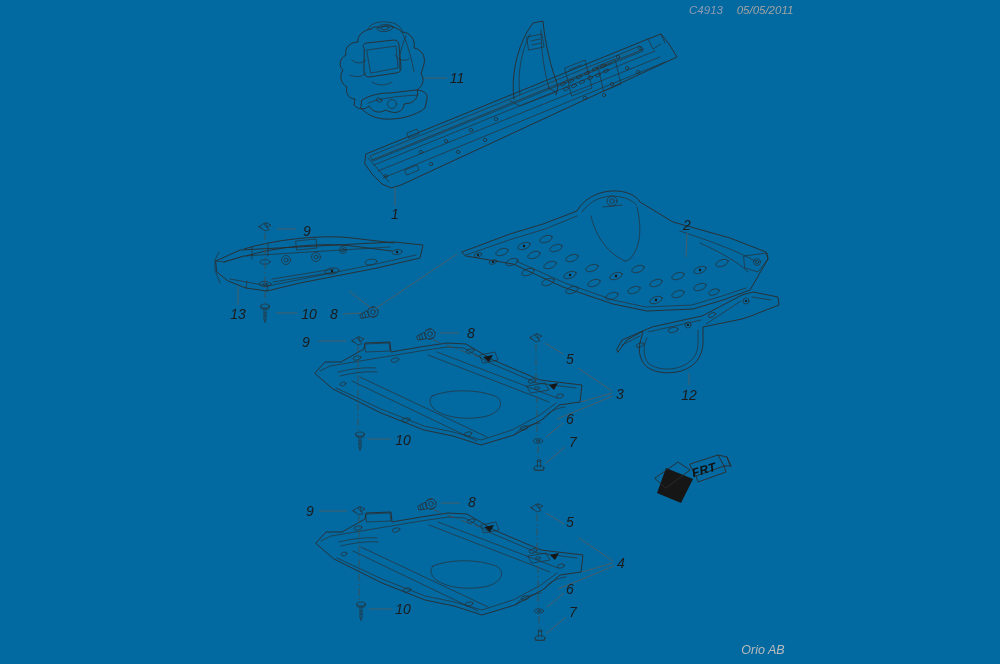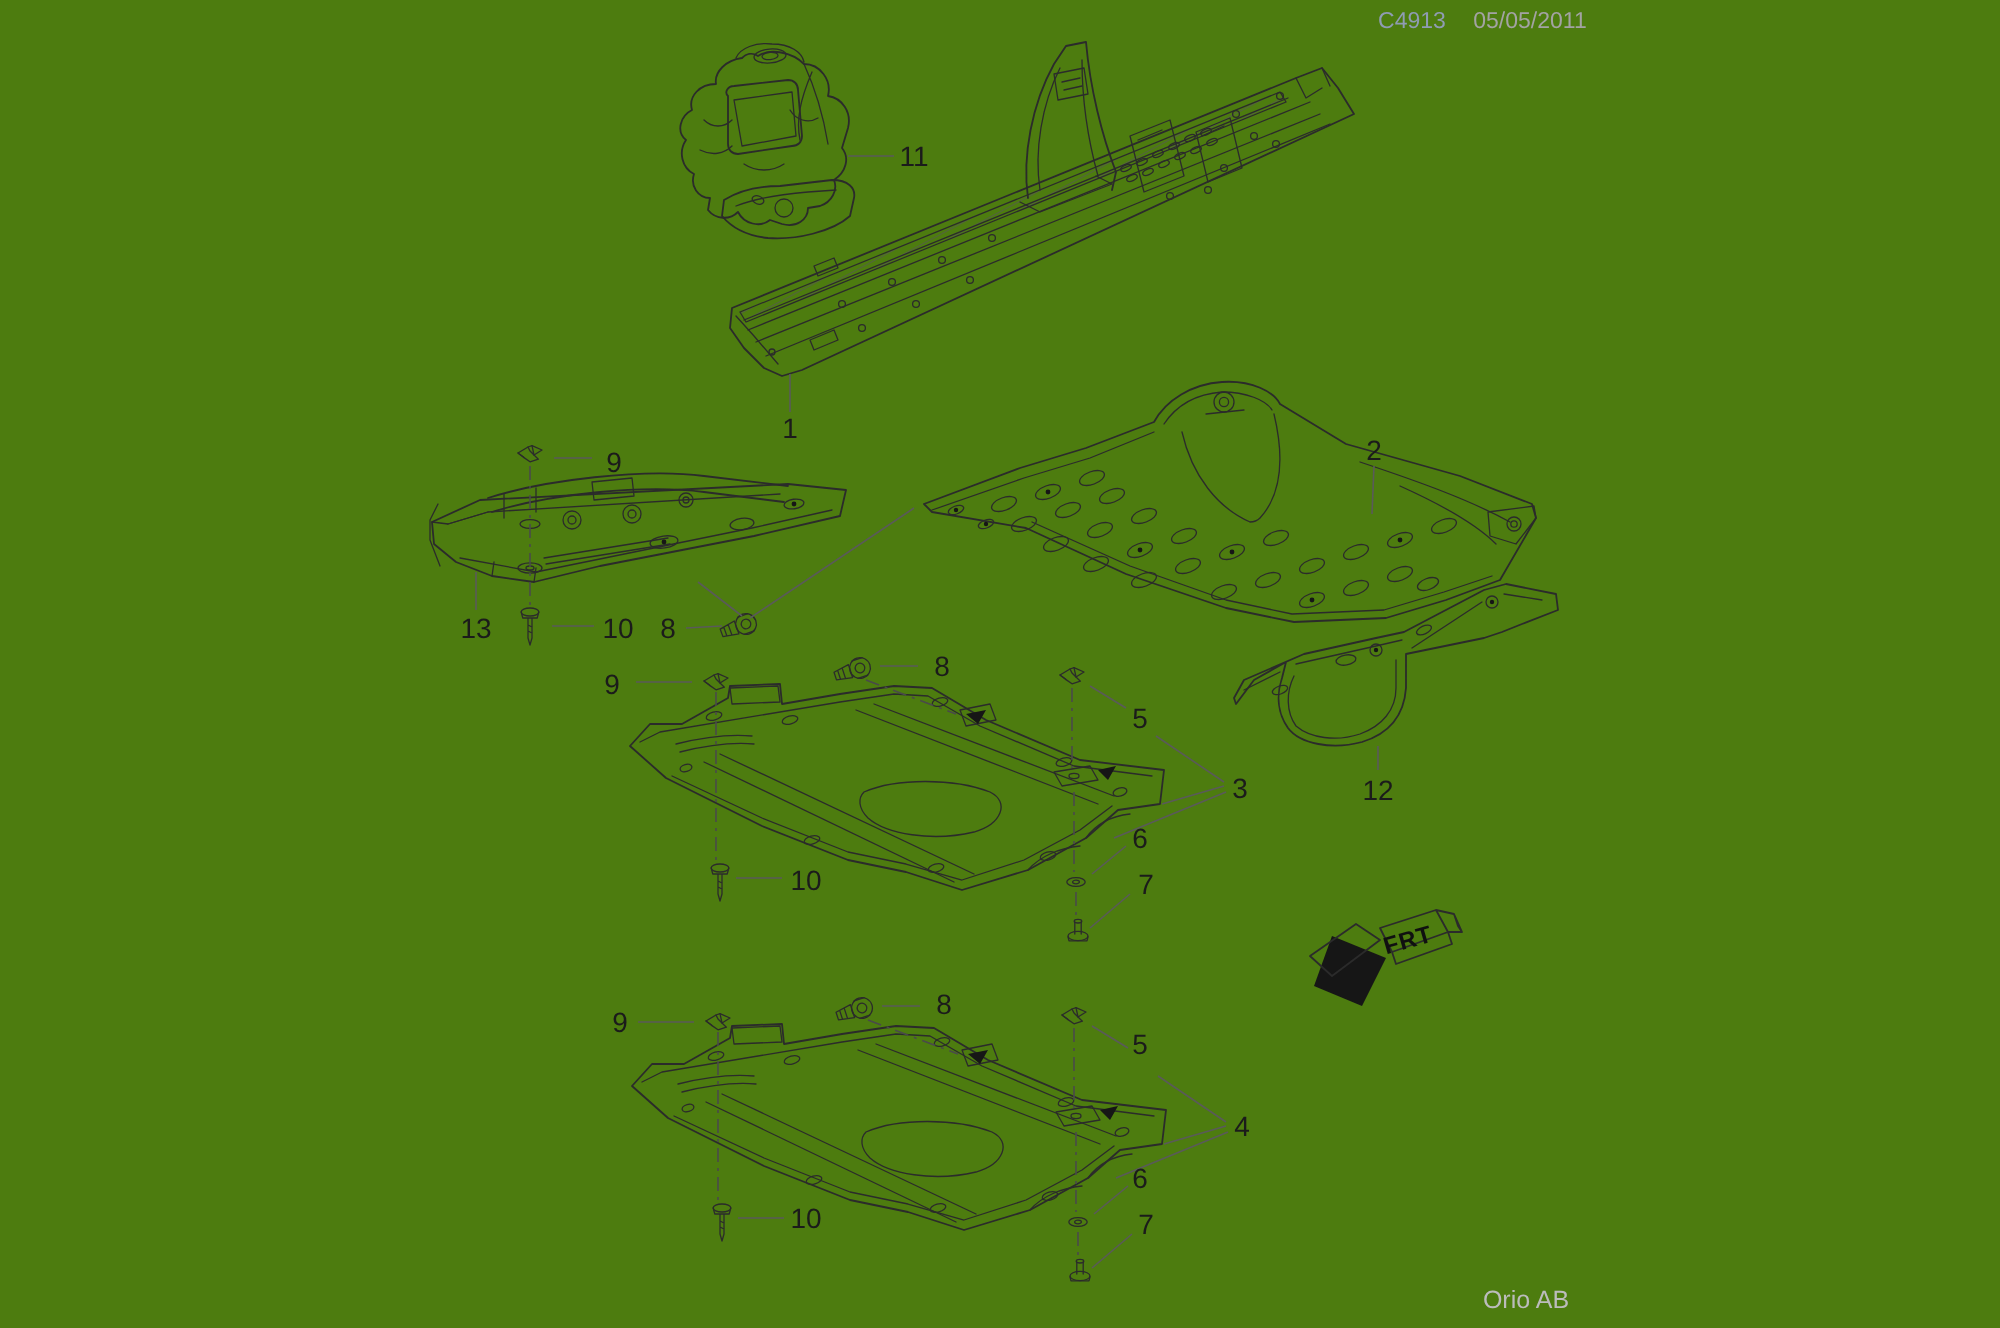--- a/index.html
+++ b/index.html
@@ -1,17 +1,17 @@
 <!DOCTYPE html>
 <html><head>
 <meta charset="utf-8">
 <style>
   html,body { margin:0; padding:0; background:#ffffff; }
-  .canvas { position:relative; width:1000px; height:664px; background:#4d7c0f; overflow:hidden;
-            font-family:"Liberation Sans", sans-serif; }
+  .canvas { position:relative; width:1000px; height:664px; background:#0369a1; overflow:hidden;
+            font-family:"Liberation Sans", sans-serif;font-style:italic; }
   svg { position:absolute; left:0; top:0; }
   .ln   { fill:none; stroke:#2b2b2b; stroke-width:0.9; stroke-linejoin:round; stroke-linecap:round; }
   .thin { stroke-width:0.65; }
   .blk  { fill:#161616; stroke:none; }
   .axis { fill:none; stroke:#4a4a4a; stroke-width:0.8; stroke-dasharray:7 3 1.5 3; }
   .lead { fill:none; stroke:#5a5a5a; stroke-width:0.8; }
   .callout { font-family:"Liberation Sans",sans-serif; font-size:14px; fill:#1b1b1b; text-anchor:middle; cursor:pointer; }
   .hdr  { font-family:"Liberation Sans",sans-serif; font-size:11.5px; fill:#8f9cb3; text-anchor:middle; }
   .hdr2 { font-family:"Liberation Sans",sans-serif; font-size:11.5px; fill:#a3a3a3; text-anchor:middle; }
   .brand{ font-family:"Liberation Sans",sans-serif; font-size:12.5px; fill:#bcbcbc; text-anchor:middle; }

